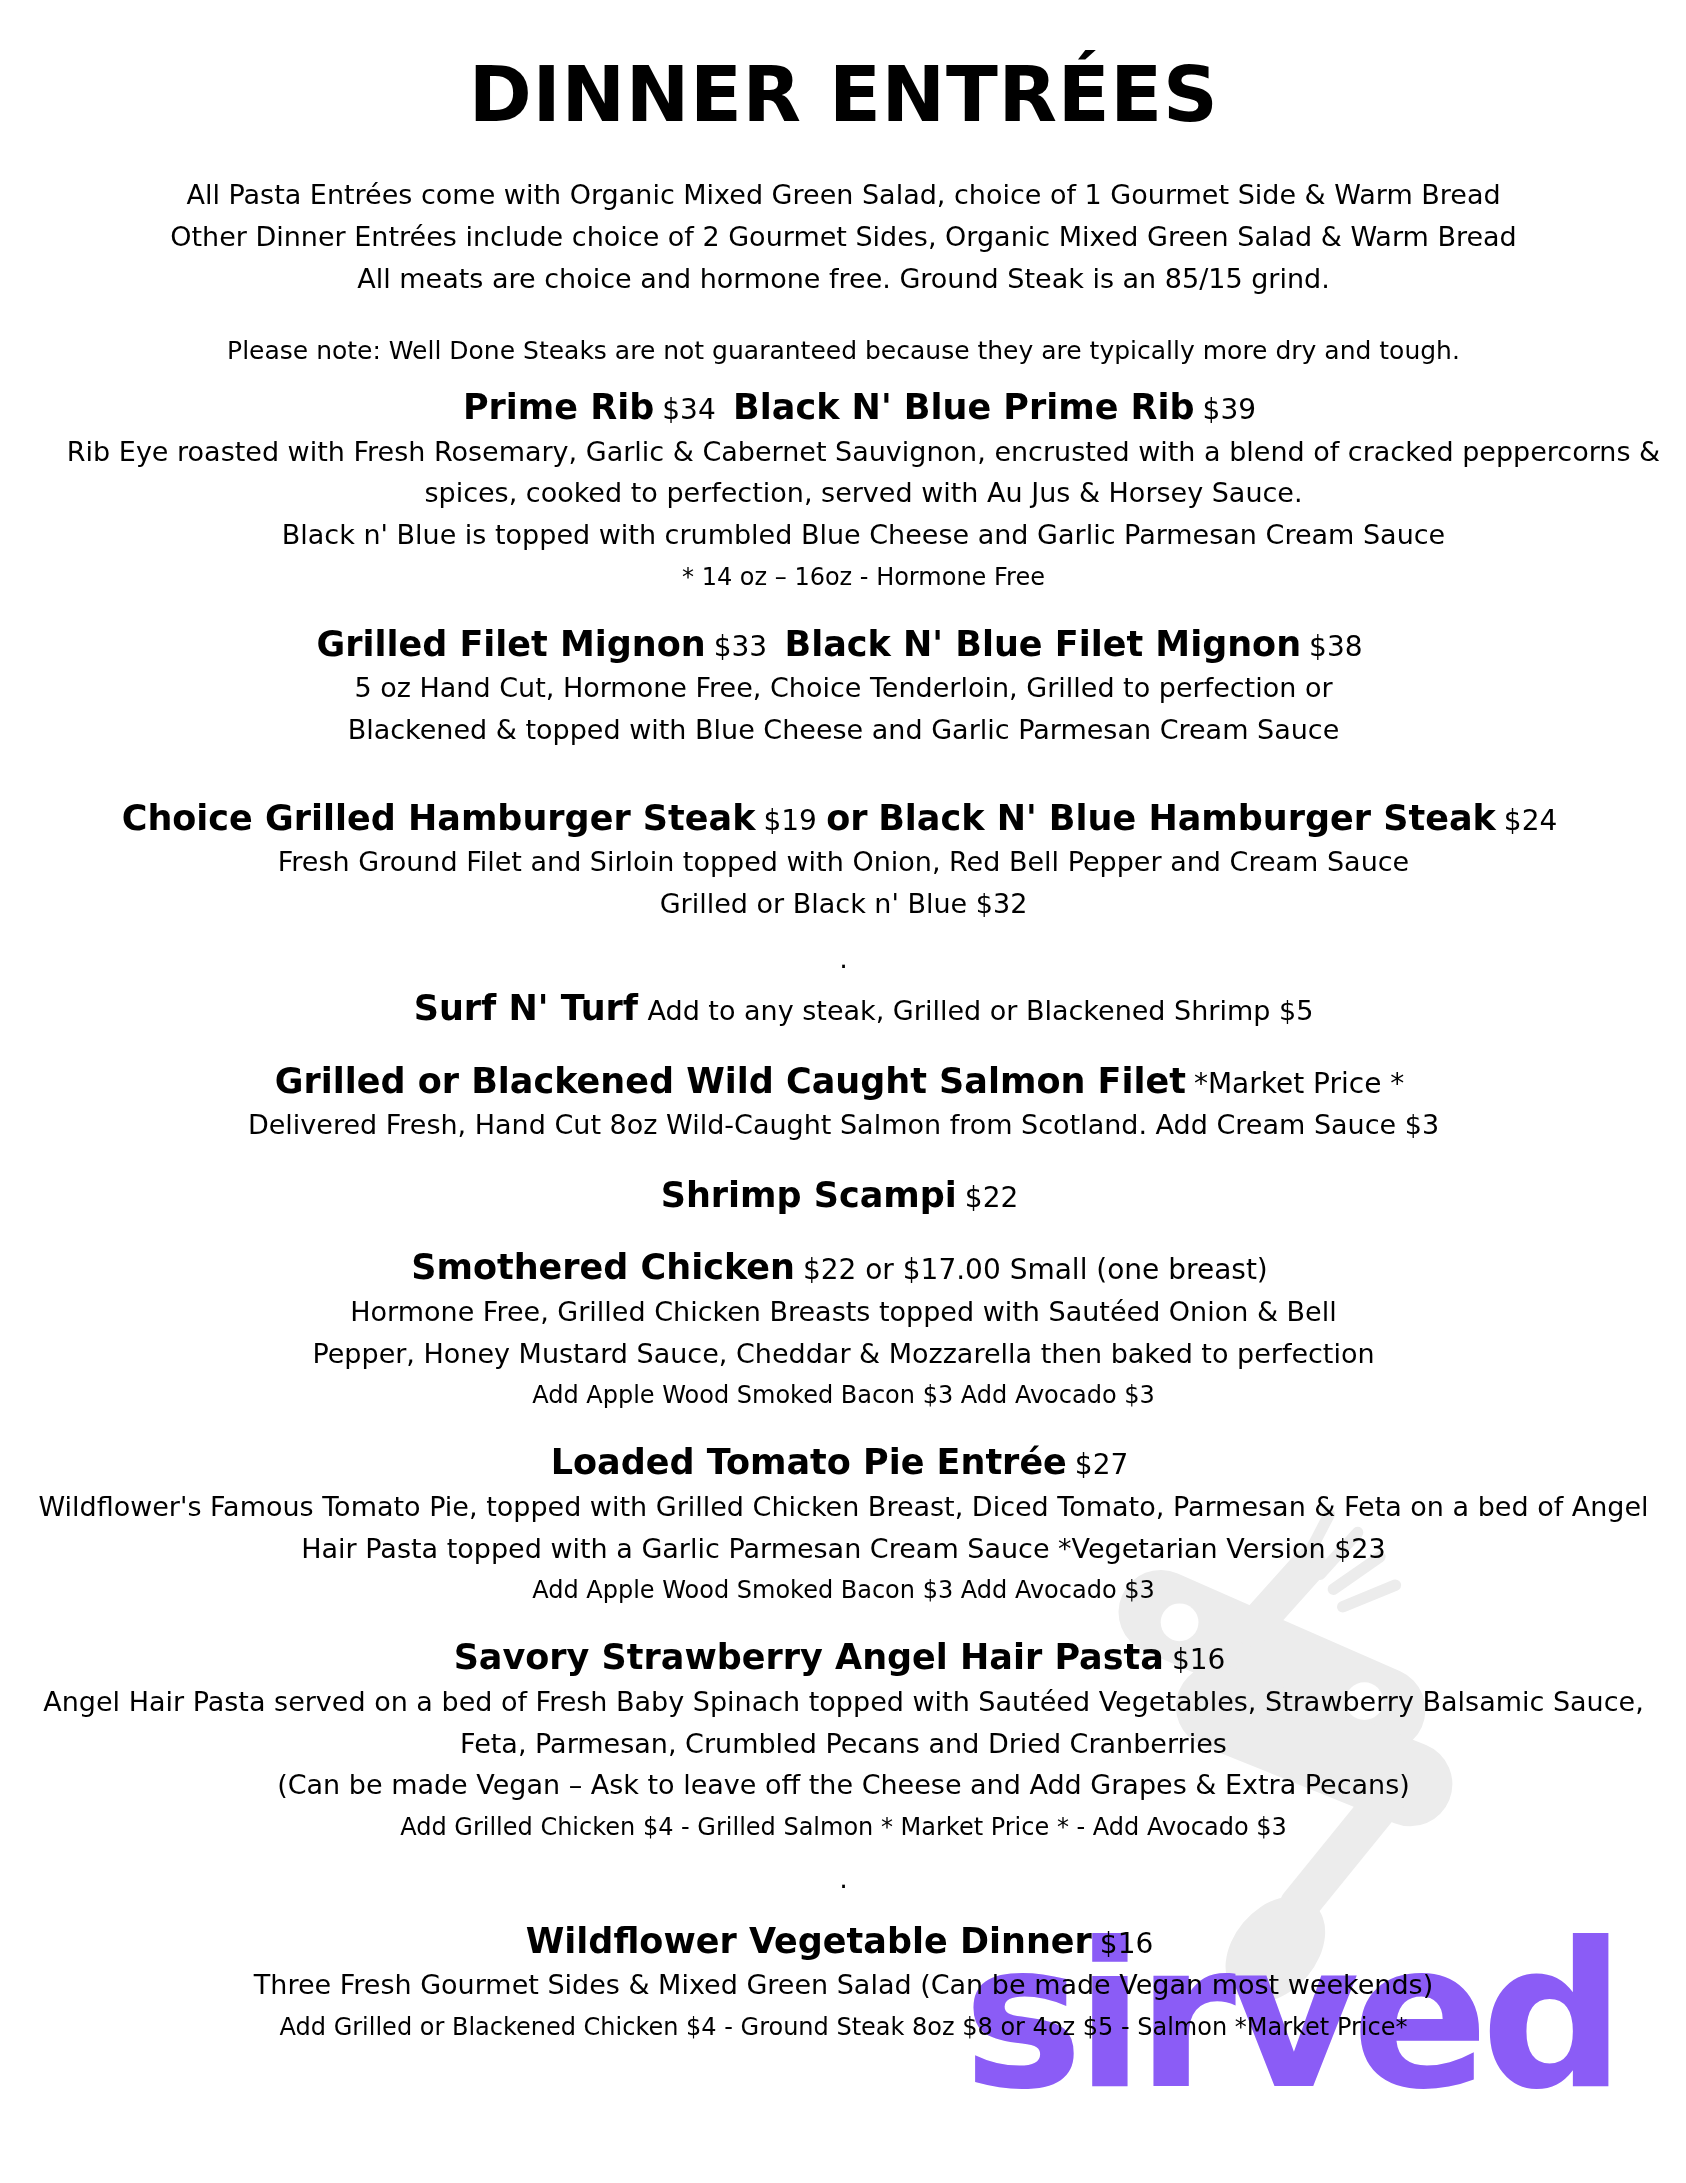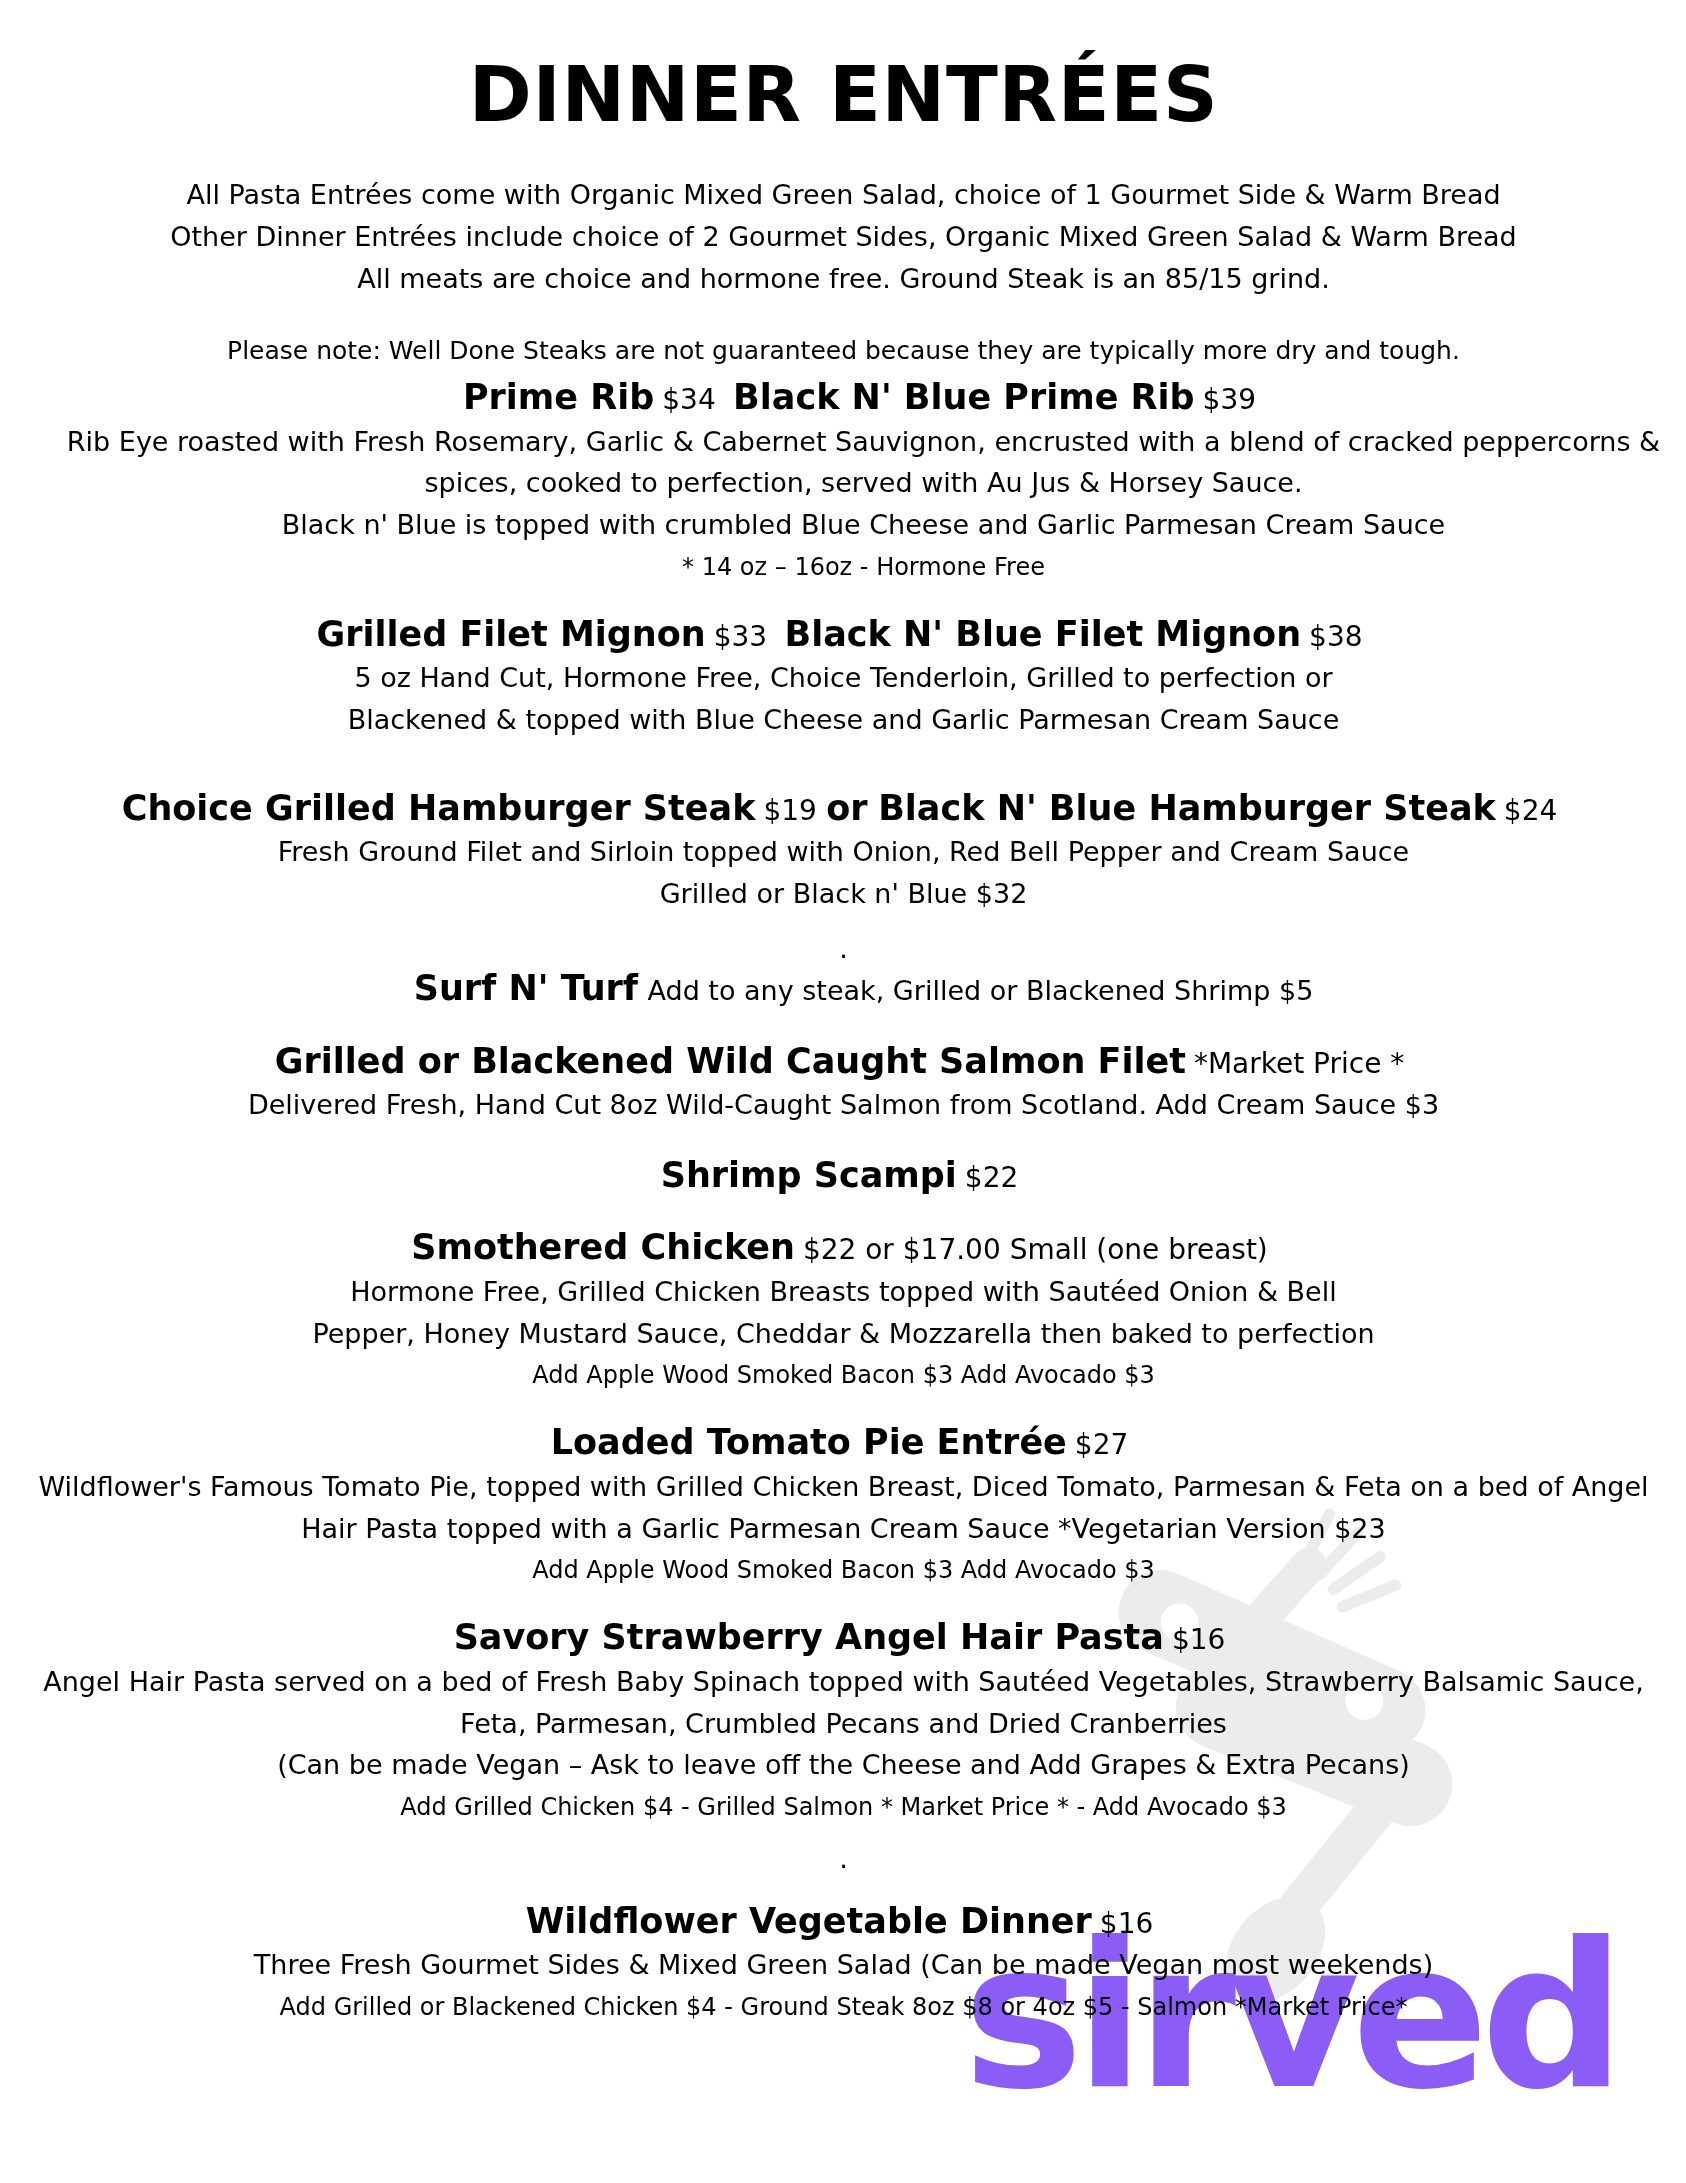--- a/index.html
+++ b/index.html
@@ -8,21 +8,21 @@
     background:#ffffff;color:#000000;
     font-family:"DejaVu Sans",sans-serif;
     position:relative;overflow:hidden;
   }
   .content{position:relative;z-index:1;text-align:center;width:1687px;}
   .page-title{font-size:76px;font-weight:bold;padding-top:50px;letter-spacing:0.7px;}
   .intro{margin-top:35px;font-size:27px;line-height:1.55;}
   .prenote{margin-top:31px;font-size:25px;line-height:1.62;}
   .underlined{}
   .item{margin-top:27px;}
-  .mt-sm{margin-top:4px;padding-left:40px;}
+  .mt-sm{margin-top:14px;padding-left:40px;}
   .mt-md{margin-top:27px;}
   .mt-lg{margin-top:45px;}
   .item-line{font-size:35px;font-weight:bold;line-height:1.3;}
   .item-line .pr{font-weight:normal;font-size:28px;margin:0 8px;}
   .item-line .nm2{margin-left:9.4px;}
   .item-line .conj{margin:0 1.3px;}
   .item-line .tagline{font-weight:normal;font-size:27px;margin-left:9.4px;}
   .desc{font-size:27px;line-height:1.55;}
   .subnote{font-size:24px;line-height:1.5;margin-top:2.7px;}
   .dot-line{font-size:27px;line-height:1;margin-top:20px;}

